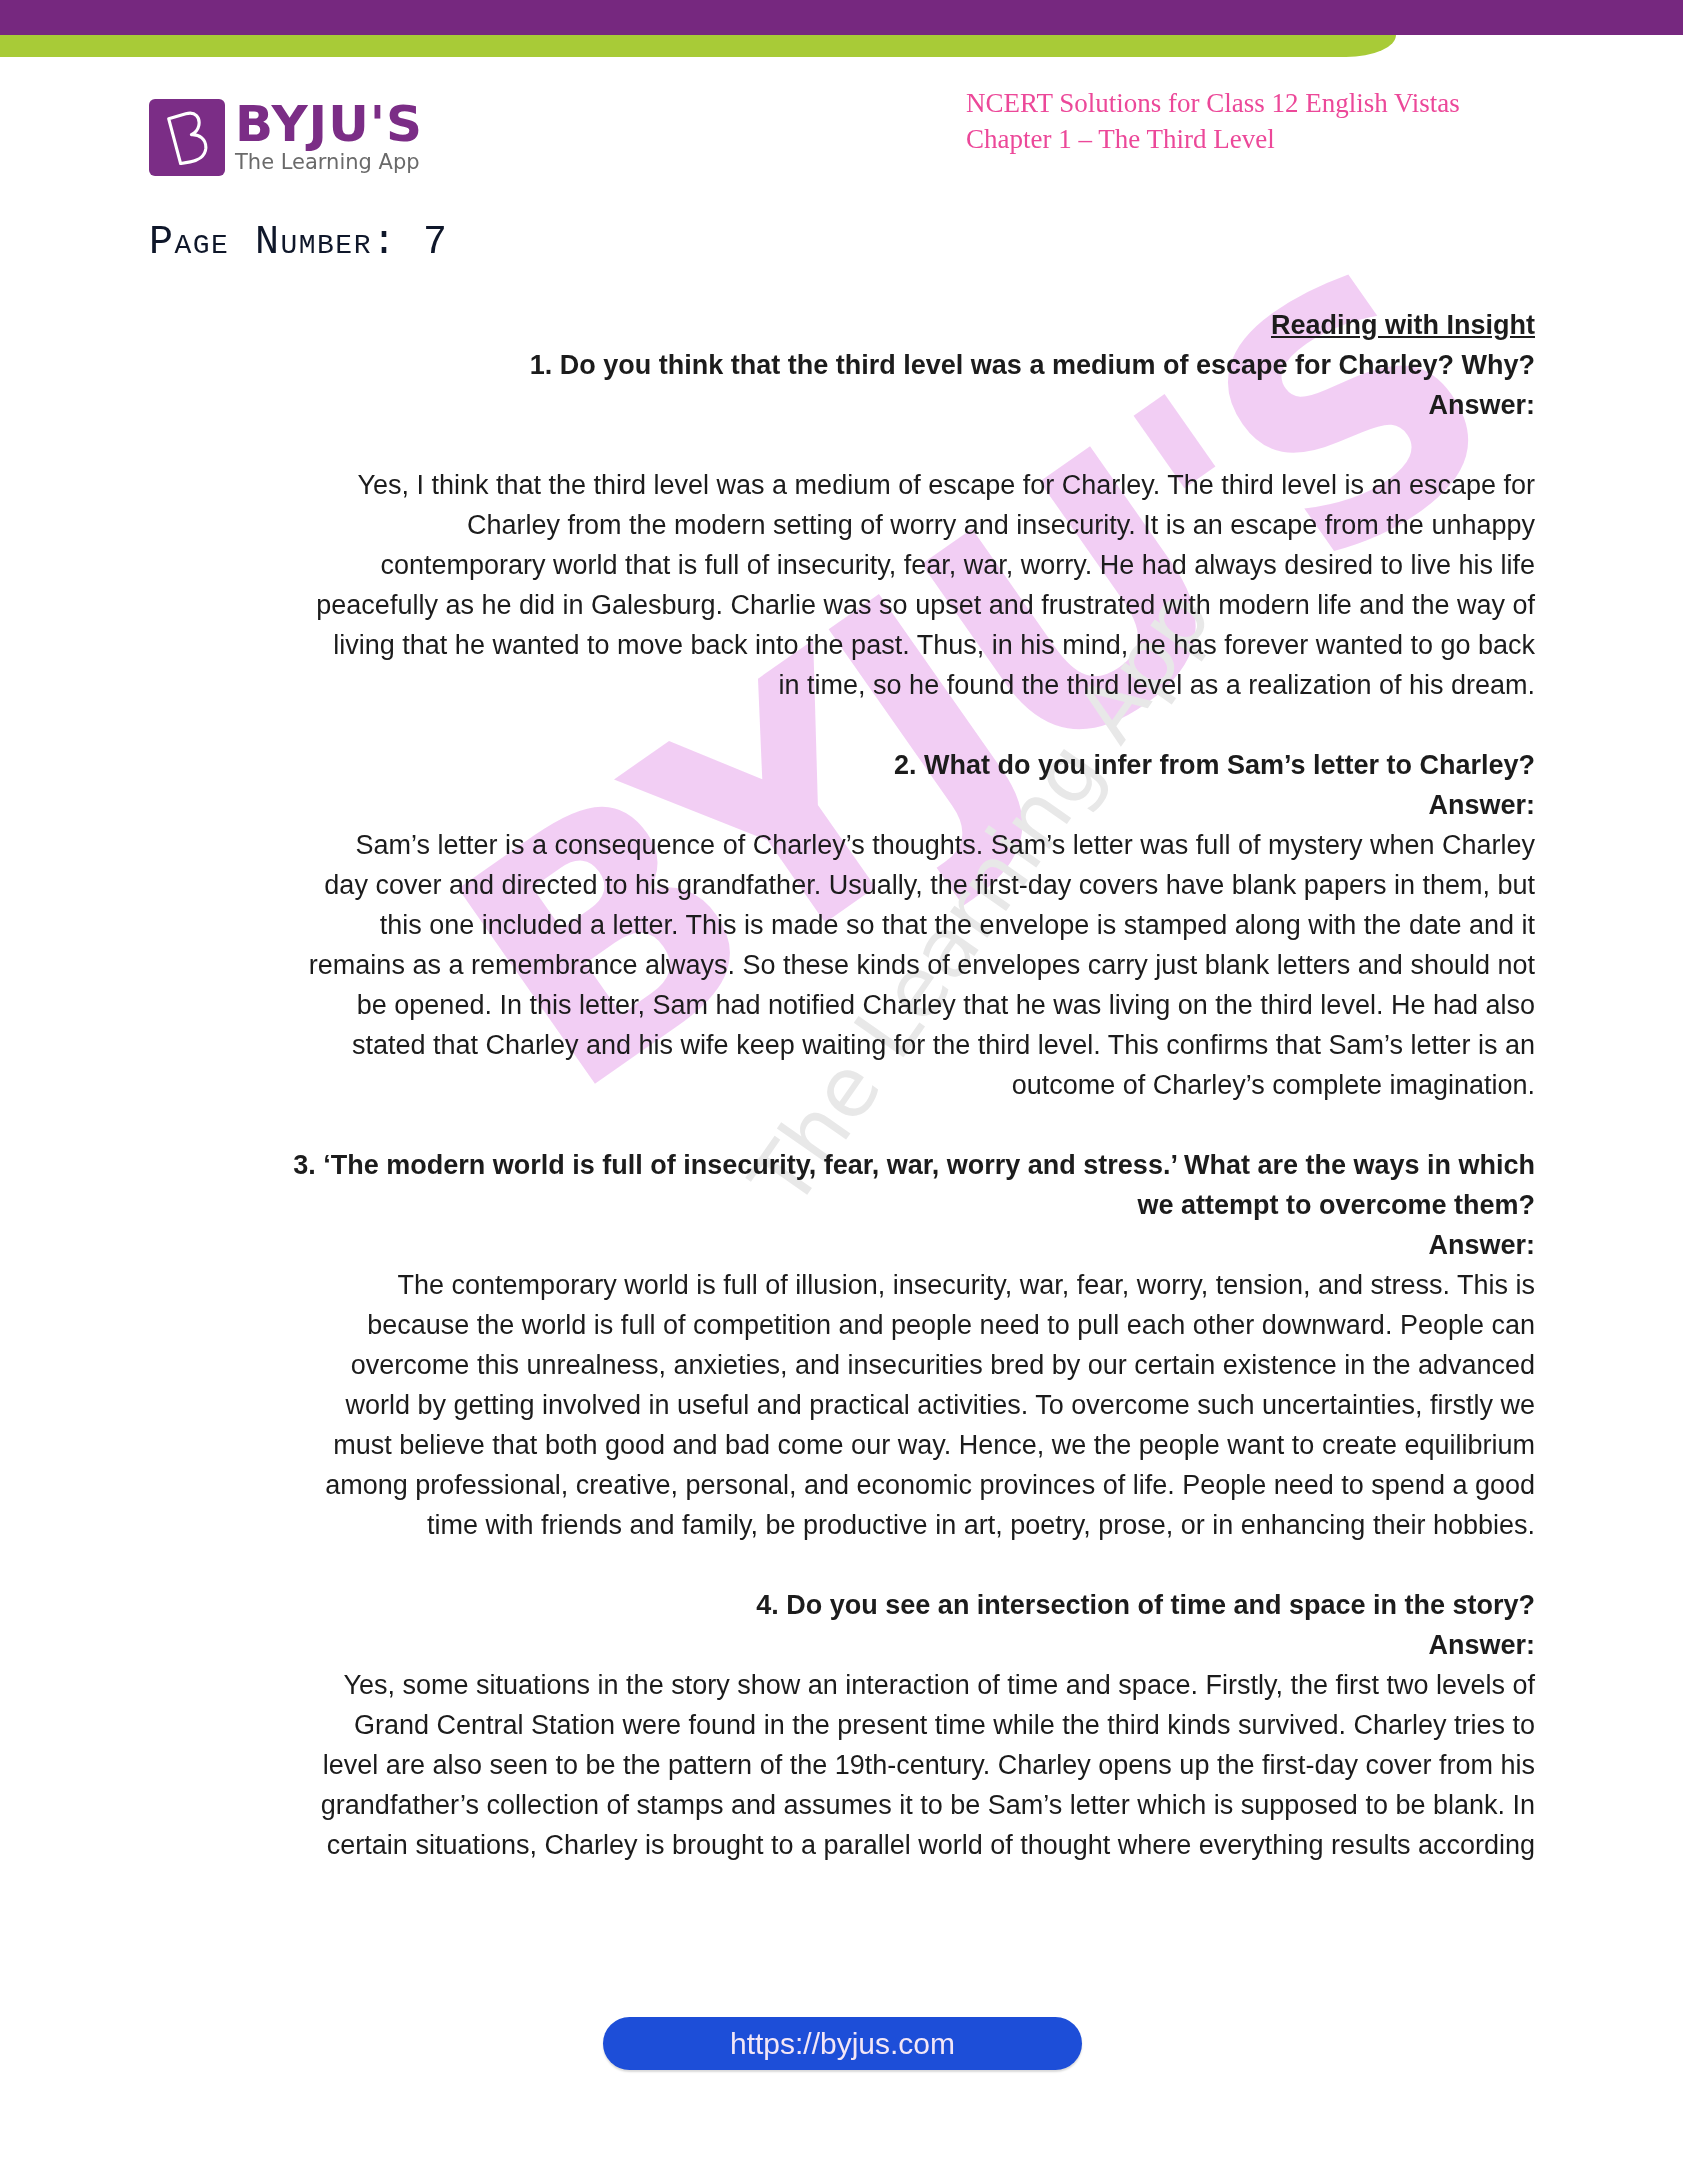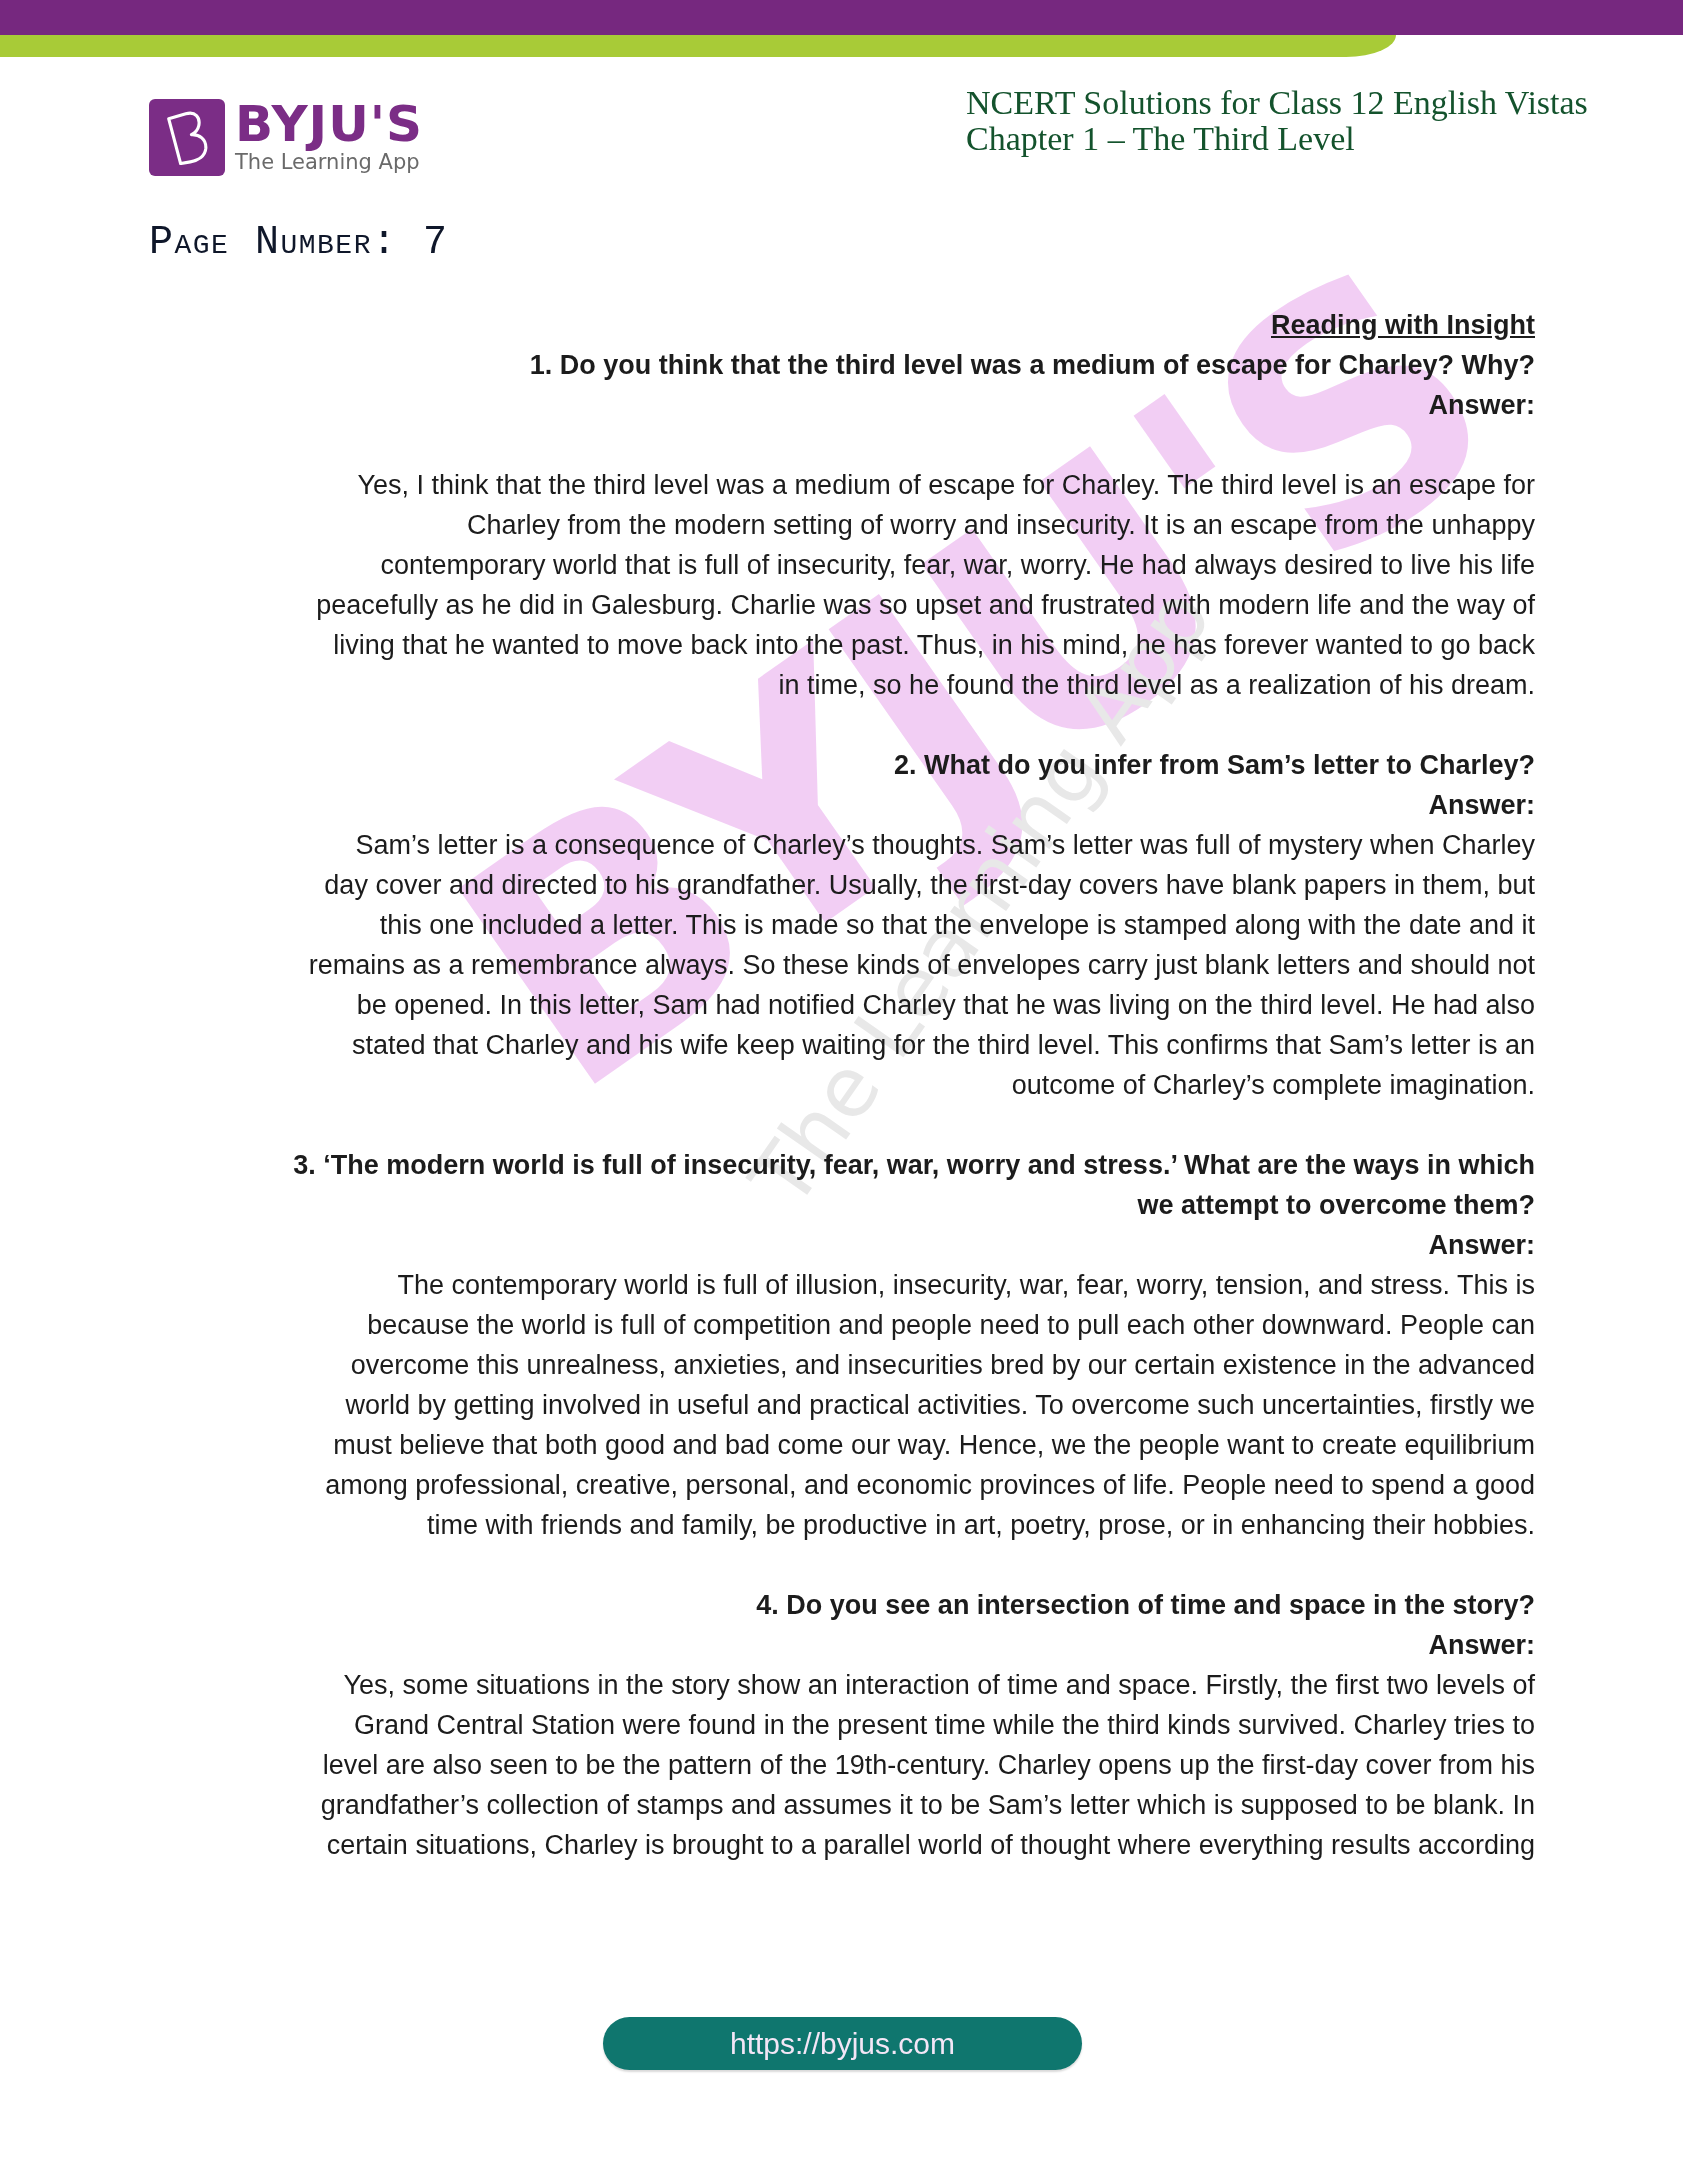--- a/index.html
+++ b/index.html
@@ -39,21 +39,21 @@
   }
   .logo-tag {
     font-family: "DejaVu Sans", sans-serif; font-size: 21px; color: #6a6a6a;
     line-height: 26px; margin-top: 2px;
   }
 
   
   .doc-header {
     position: absolute; left: 966px; top: 85px;
     font-family: "Liberation Serif", "DejaVu Serif", serif;
-    font-size: 34px; line-height: 36px; color: #14532d;
+    font-size: 27px; line-height: 36px; color: #ec4899;
   }
 
   .page-number {
     position: absolute; left: 149px; top: 220px;
     font-family: Liberation Mono, monospace;
     font-size: 40px; color: #0f172a; letter-spacing: 1.5px;
     font-variant: small-caps;
   }
 
   
@@ -85,21 +85,21 @@
   .wm-sub {
     position: absolute; left: 356px; top: 554px;
     font-family: "DejaVu Sans", sans-serif; font-size: 83px;
     color: #e8e8e8; transform: rotate(-55deg); transform-origin: left top;
     white-space: nowrap;
   }
 
   
   .footer-pill {
     position: absolute; left: 603px; top: 2017px; width: 479px; height: 53px;
-    background: #0f766e; border-radius: 27px;
+    background: #1d4ed8; border-radius: 27px;
     display: flex; align-items: center; justify-content: center;
     box-shadow: 0 2px 2px rgba(0,0,0,0.15);
   }
   .footer-pill span {
     font-family: "Liberation Sans", sans-serif; font-size: 30px; color: #f3e6f6;
   }
 </style>
 </head>
 <body>
 

